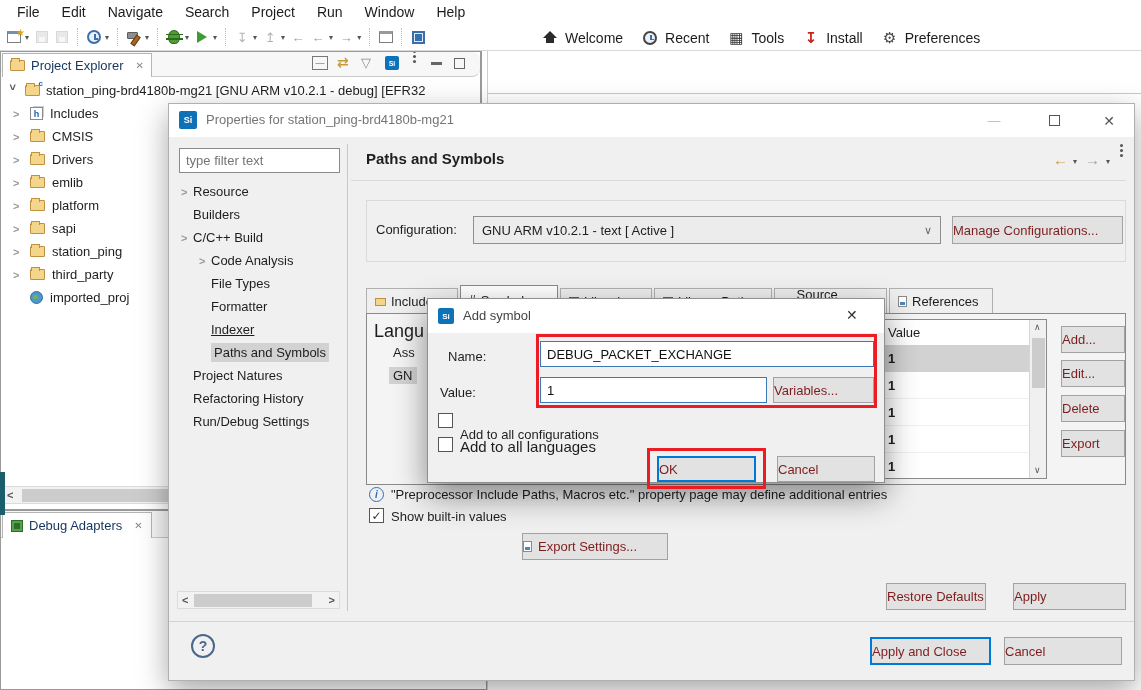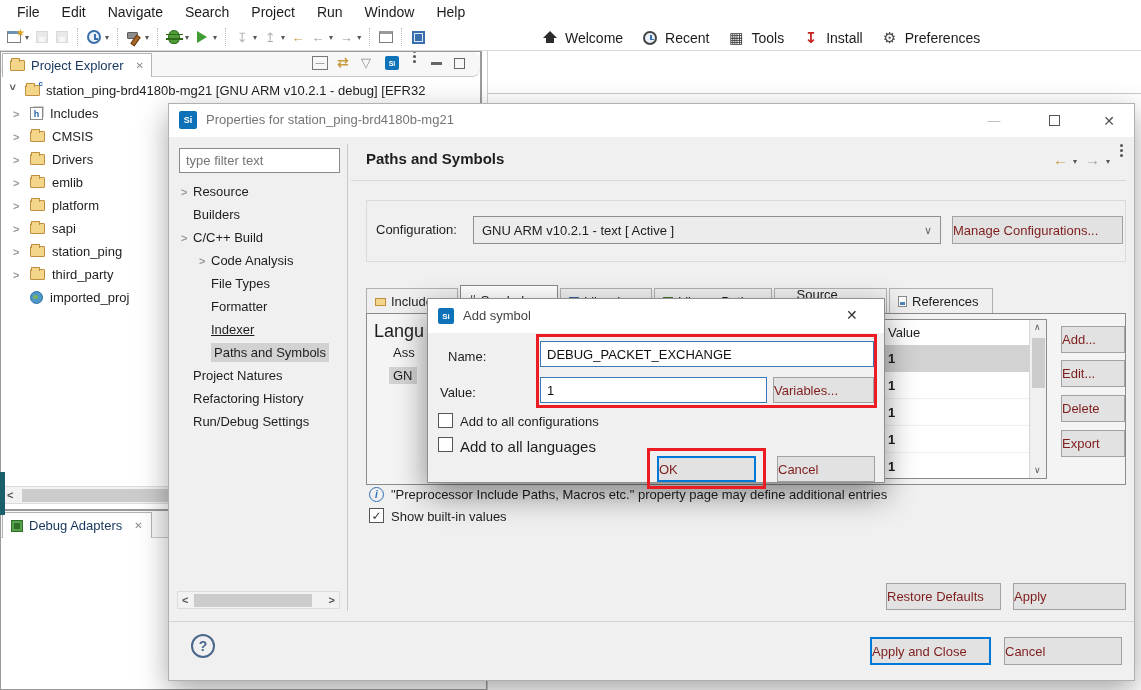--- a/index.html
+++ b/index.html
@@ -401,22 +401,26 @@
     <div class="abs btn" style="left:892px; top:326px; width:64px; height:27px;">
         <span>Export</span>
       </div>
 
     <span class="abs" style="left:200px; top:383px; width:15px; height:15px; border:1px solid #2f6fb7; border-radius:50%; color:#2f6fb7; font-size:10px; font-style:italic; font-weight:700; text-align:center; line-height:14px;">i</span>
     <span class="abs" style="left:222px; top:383px; font-size:13px;">"Preprocessor Include Paths, Macros etc." property page may define additional entries</span>
 
     <span class="abs chkbox" style="left:200px; top:404px;">✓</span>
     <span class="abs" style="left:222px; top:405px; font-size:13px;">Show built-in values</span>
 
-
-    <div class="abs btn" style="left:717px; top:479px; width:115px; height:27px;">
+    <div class="abs btn" style="left:353px; top:429px; width:146px; height:27px;">
+      <span class="mini-doc"></span>
+      <span>Export Settings...</span>
+    </div>
+
+    <div class="abs btn" style="left:717px; top:479px; width:100px; height:27px;">
         <span>Restore Defaults</span>
       </div>
     <div class="abs btn" style="left:844px; top:479px; width:113px; height:27px;">
         <span>Apply</span>
       </div>
 
     <div class="abs" style="left:0; top:517px; width:965px; height:1px; background:#d4d4d4;"></div>
     <span class="abs" style="left:22px; top:530px; width:24px; height:24px; border:2px solid #4a678c; border-radius:50%; color:#4a678c; font-size:14px; font-weight:700; text-align:center; line-height:21px;">?</span>
     <div class="abs btn btn-focus" style="left:701px; top:533px; width:121px; height:28px;">
         <span>Apply and Close</span>
@@ -436,21 +440,21 @@
     <span class="abs" style="left:20px; top:50px; font-size:13px;">Name:</span>
     <input class="abs inputbox input-blue" style="left: 112px; top: 42px; width: 334px; height: 26px;" value="DEBUG_PACKET_EXCHANGE">
 
     <span class="abs" style="left:12px; top:86px; font-size:13px;">Value:</span>
     <input class="abs inputbox input-blue" style="left: 112px; top: 78px; width: 227px; height: 26px;" value="1">
     <div class="abs btn" style="left:345px; top:78px; width:101px; height:26px;">
         <span>Variables...</span>
       </div>
 
     <span class="abs chkbox" style="left:10px; top:114px;"></span>
-    <span class="abs" style="left:32px; top:115px; font-size:13px;">Add to all configurations</span>
+    <span class="abs" style="left:32px; top:128px; font-size:13px;">Add to all configurations</span>
     <span class="abs chkbox" style="left:10px; top:138px;"></span>
     <span class="abs" style="left:32px; top:139px; font-size:15px;">Add to all languages</span>
 
     <div class="abs btn btn-focus" style="left:229px; top:157px; width:99px; height:26px;">
         <span>OK</span>
       </div>
     <div class="abs btn" style="left:349px; top:157px; width:98px; height:26px;">
         <span>Cancel</span>
       </div>
 

